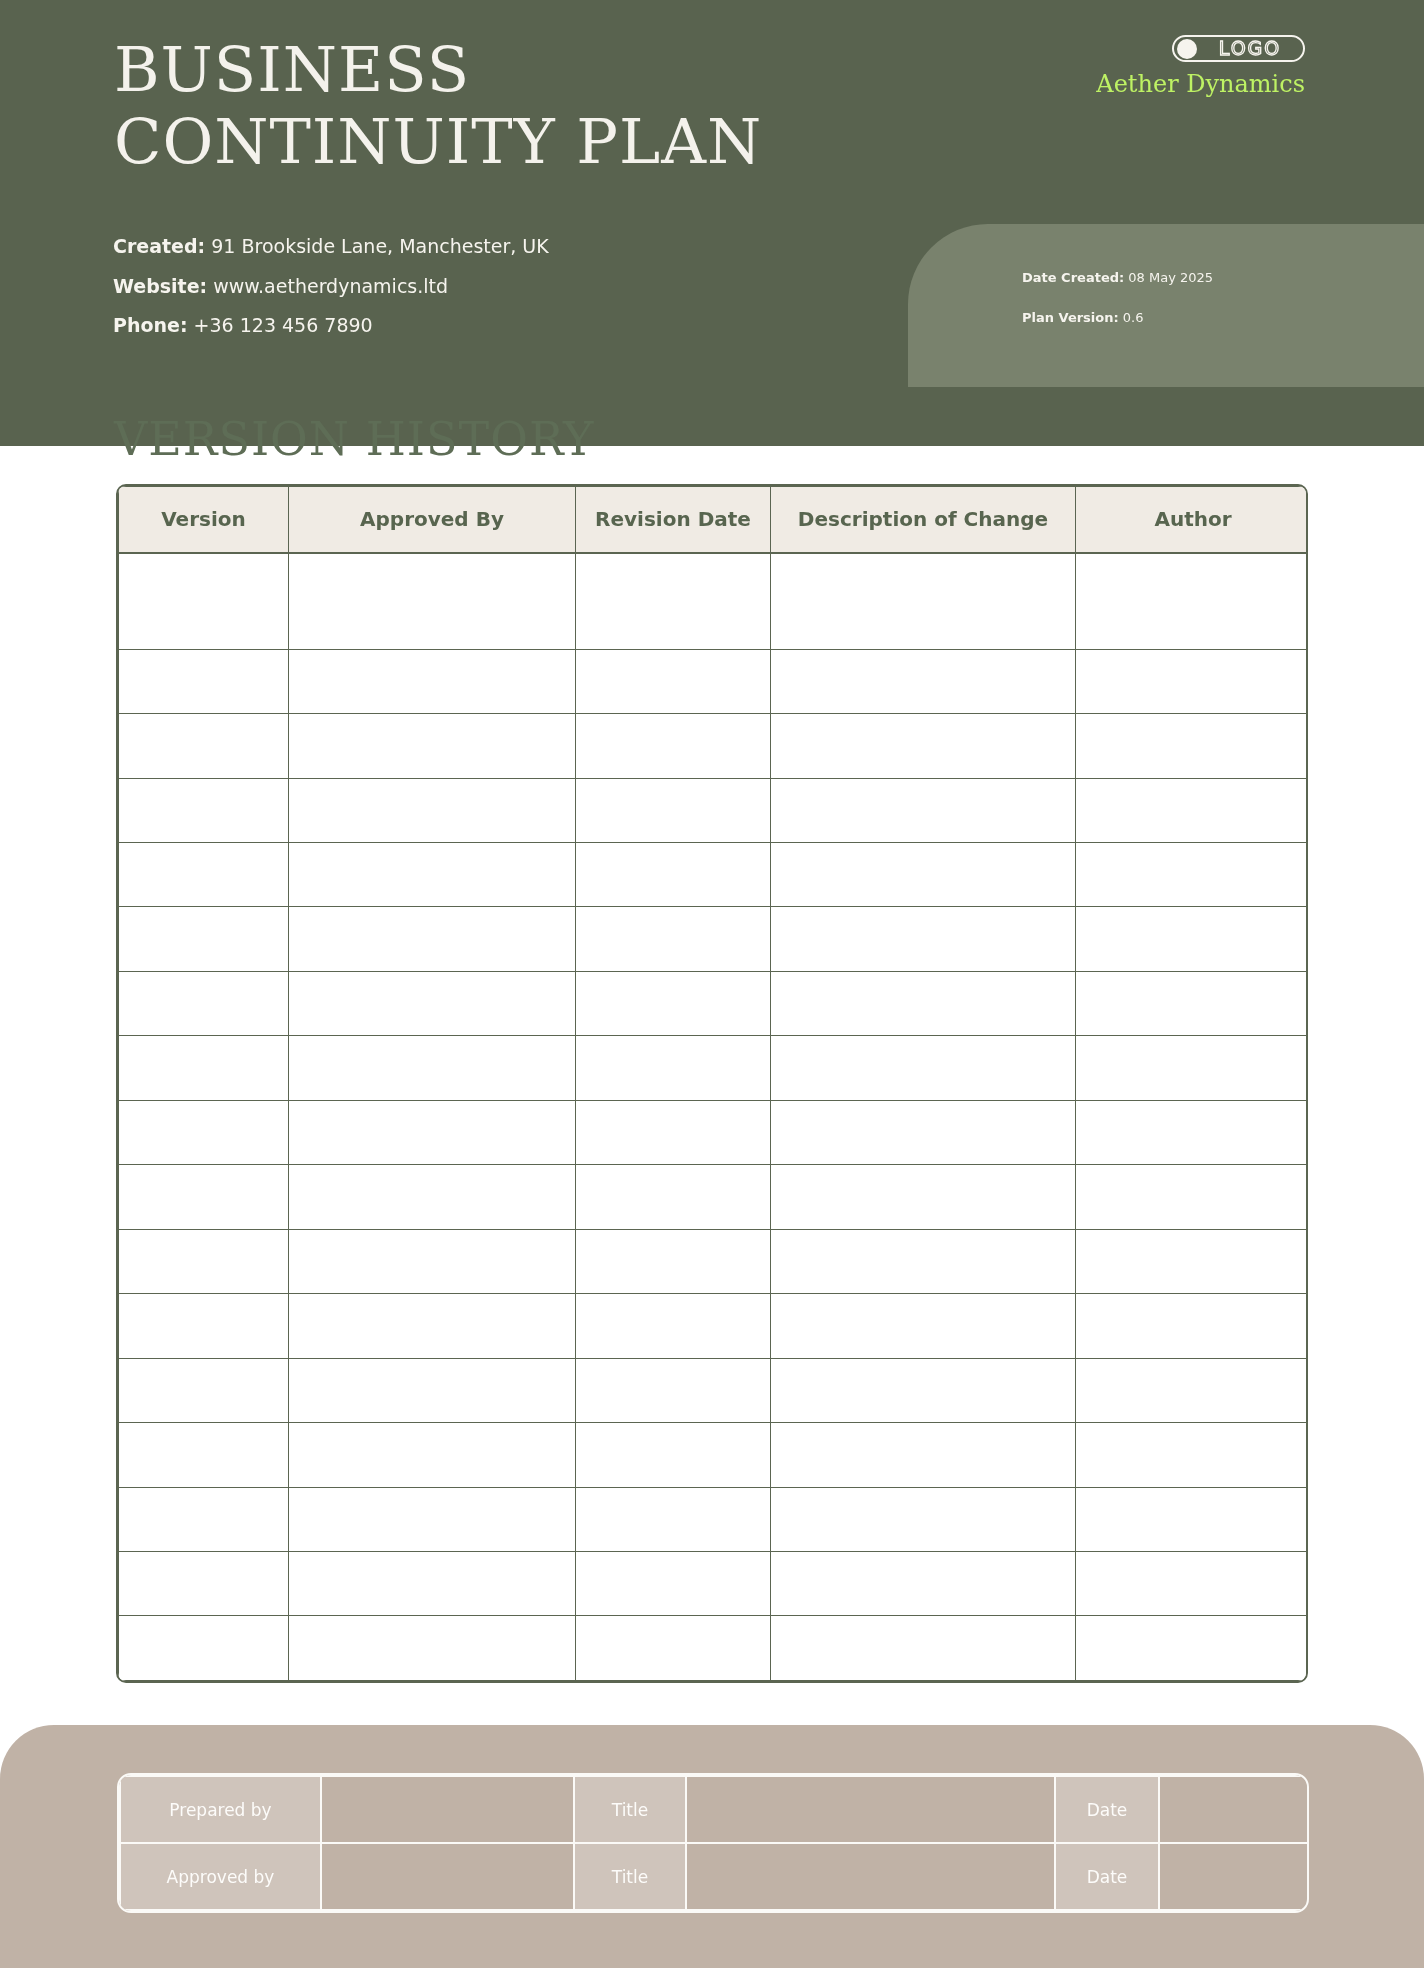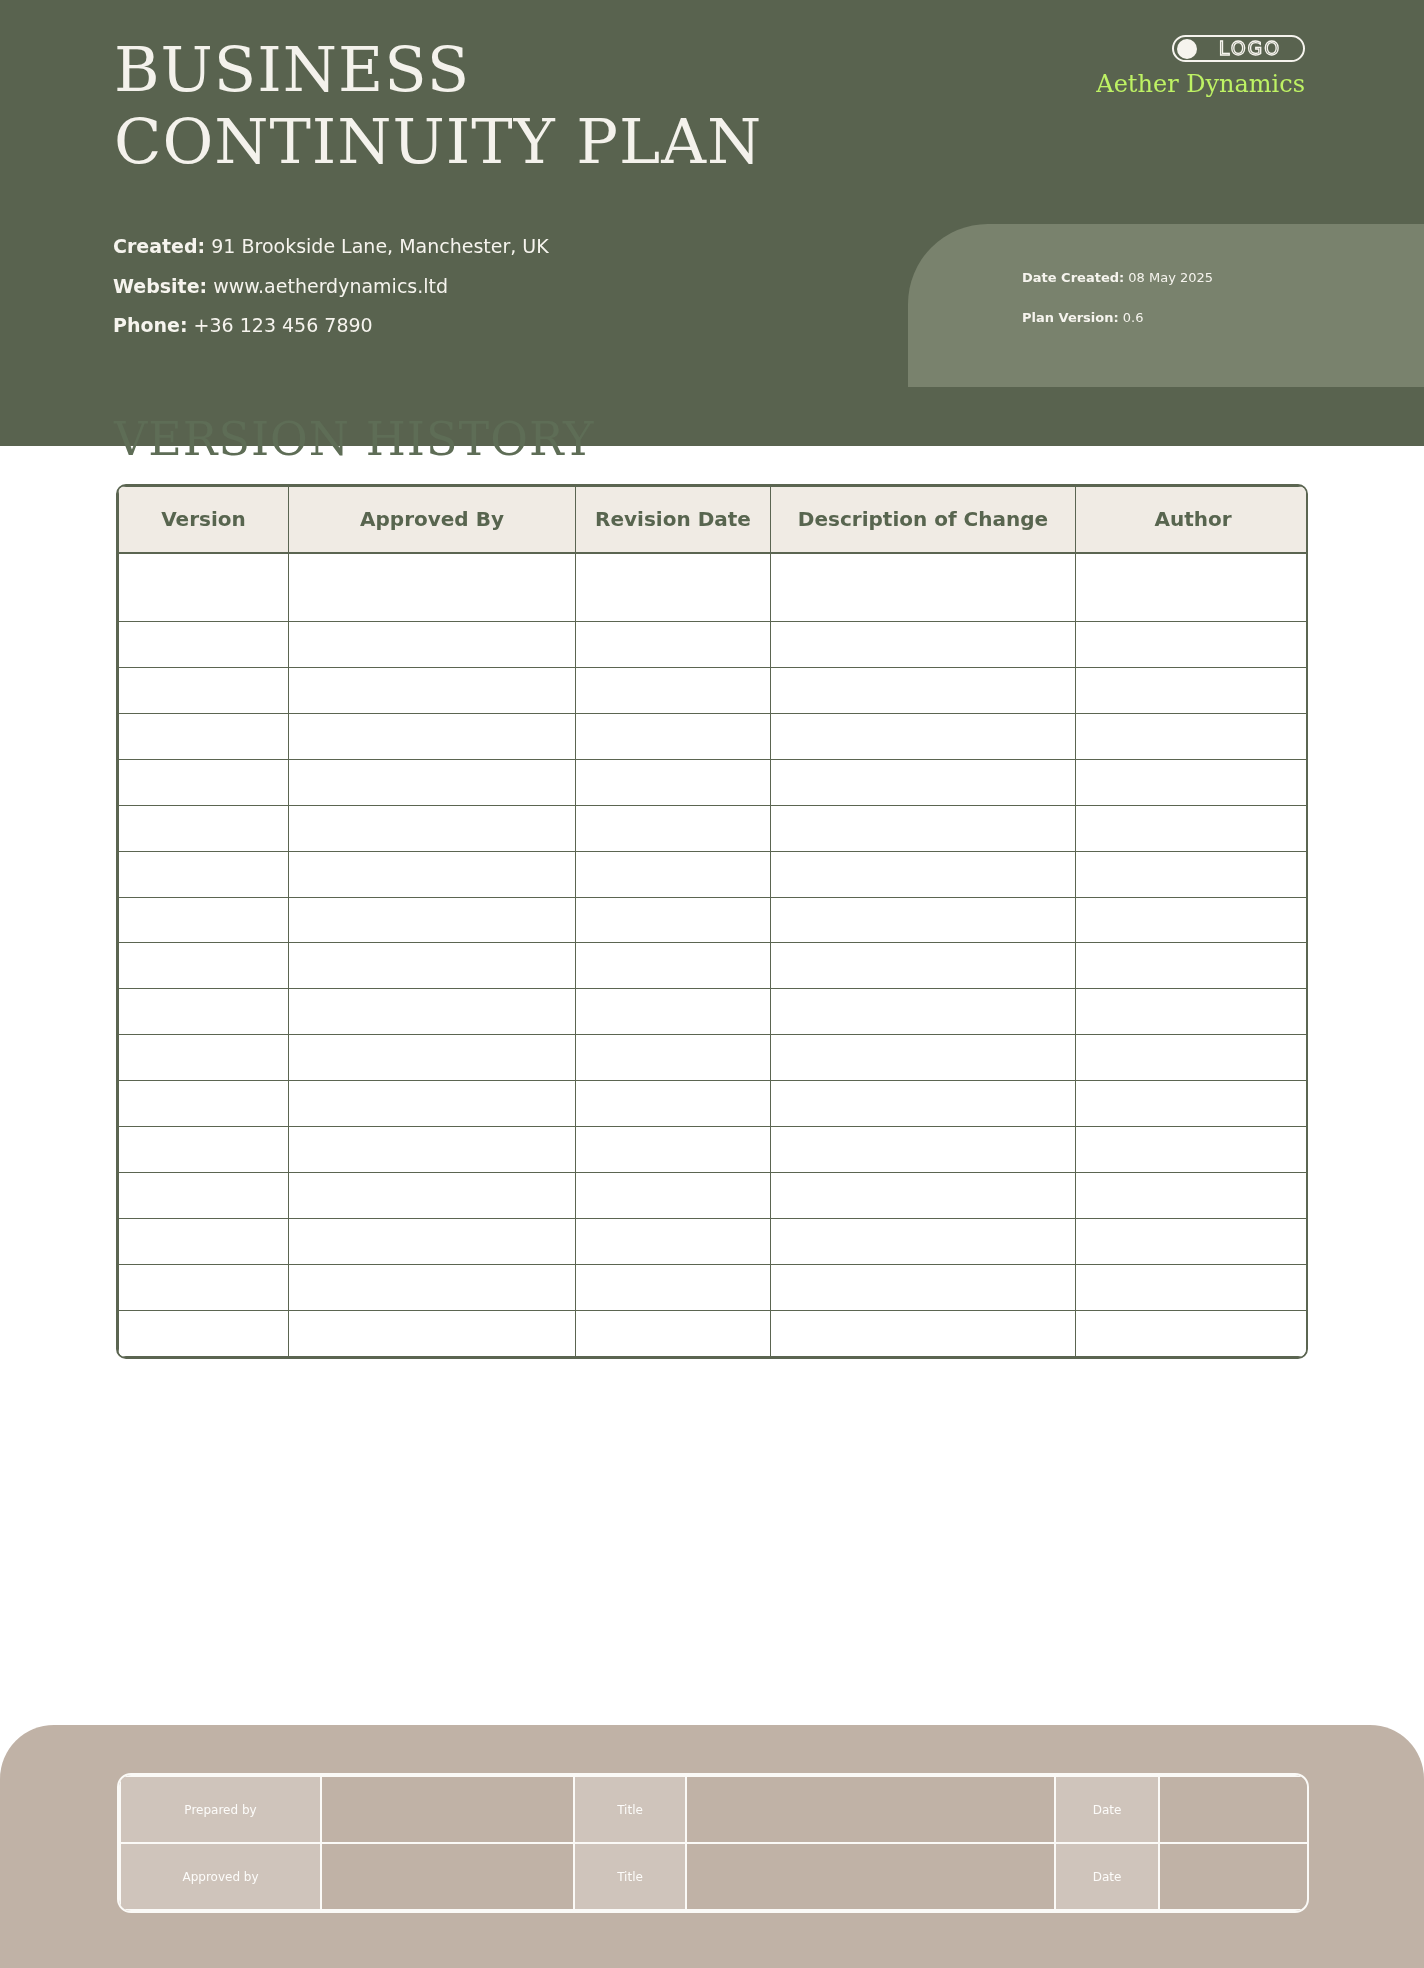--- a/index.html
+++ b/index.html
@@ -41,21 +41,21 @@
 
   
   .section-title {
     position:absolute; left:114px; top:412px;
     font-family:"DejaVu Serif", serif; font-size:46px; color:#5e6d56;
     letter-spacing:1px; white-space:nowrap;
   }
 
   
   .vtable-wrap {
-    position:absolute; left:116px; top:484px; width:1192px; height:875px;
+    position:absolute; left:116px; top:484px; width:1192px; height:1199px;
     border:2px solid #5b6551; border-radius:10px; overflow:hidden; box-sizing:border-box;
   }
   .vtable { width:100%; height:100%; border-collapse:collapse; table-layout:fixed; }
   .vtable th, .vtable td { border:1.5px solid #5b6551; padding:0; }
   .vtable thead tr { height:66px; }
   .vtable thead th {
     background:#f0ebe4; font-size:20px; font-weight:bold; color:#58654f;
     text-align:center; vertical-align:middle; border-bottom-width:2px;
   }
   .vtable tbody td { background:#ffffff; }
@@ -65,21 +65,21 @@
     position:absolute; left:0; top:1725px; width:1424px; height:243px;
     background:#c0b2a6; border-radius:54px 54px 0 0;
   }
   .ftable-wrap {
     position:absolute; left:117px; top:48px; width:1192px; height:140px;
     border:2px solid #fbfaf7; border-radius:14px; overflow:hidden; box-sizing:border-box;
   }
   .ftable { width:100%; height:100%; border-collapse:collapse; table-layout:fixed; }
   .ftable td { border:2px solid #fbfaf7; padding:0; }
   .ftable .flabel {
-    background:rgba(255,255,255,0.24); color:#fdfcfa; font-size:12px;
+    background:rgba(255,255,255,0.24); color:#fdfcfa; font-size:17px;
     text-align:center; vertical-align:middle;
   }
 </style>
 </head>
 <body>
 
 <div class="page">
 
   <div class="header">
     <div class="doc-title">

